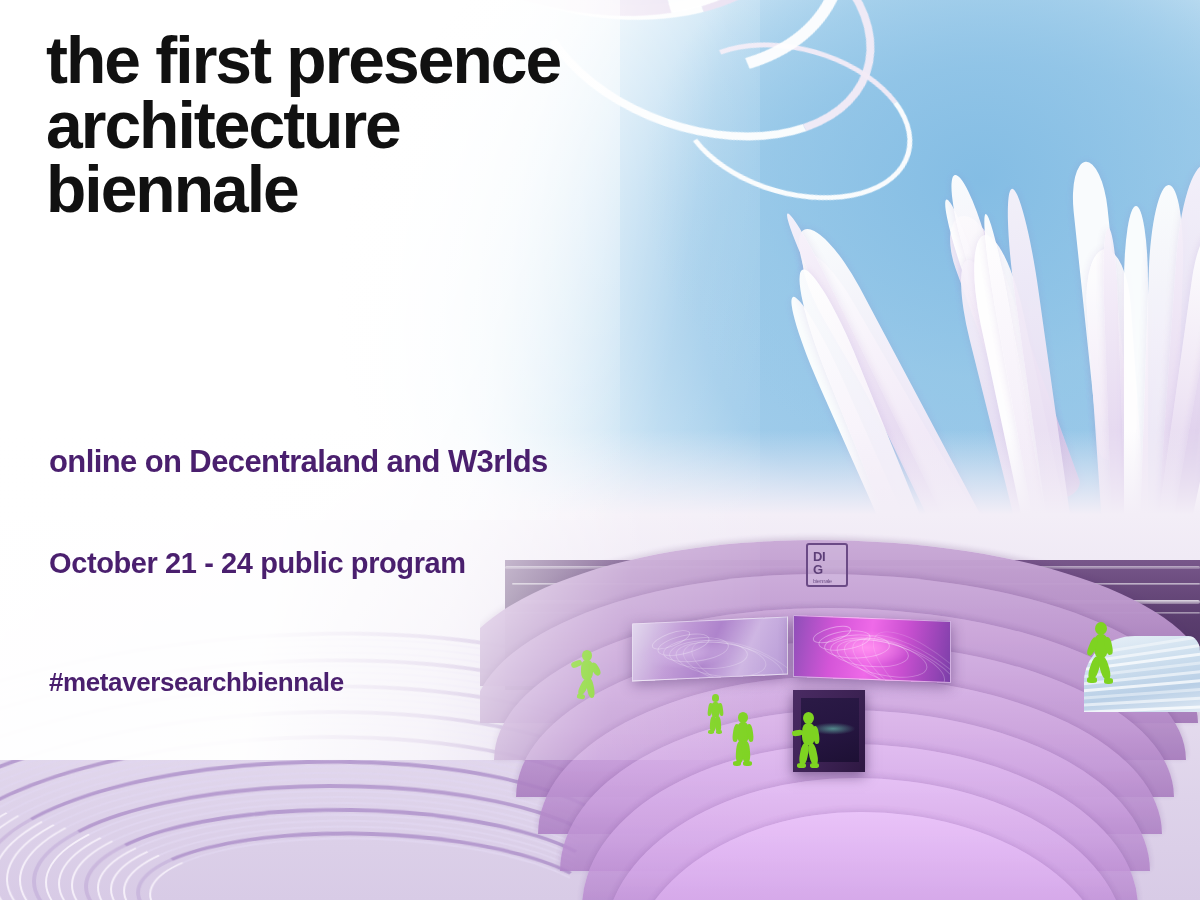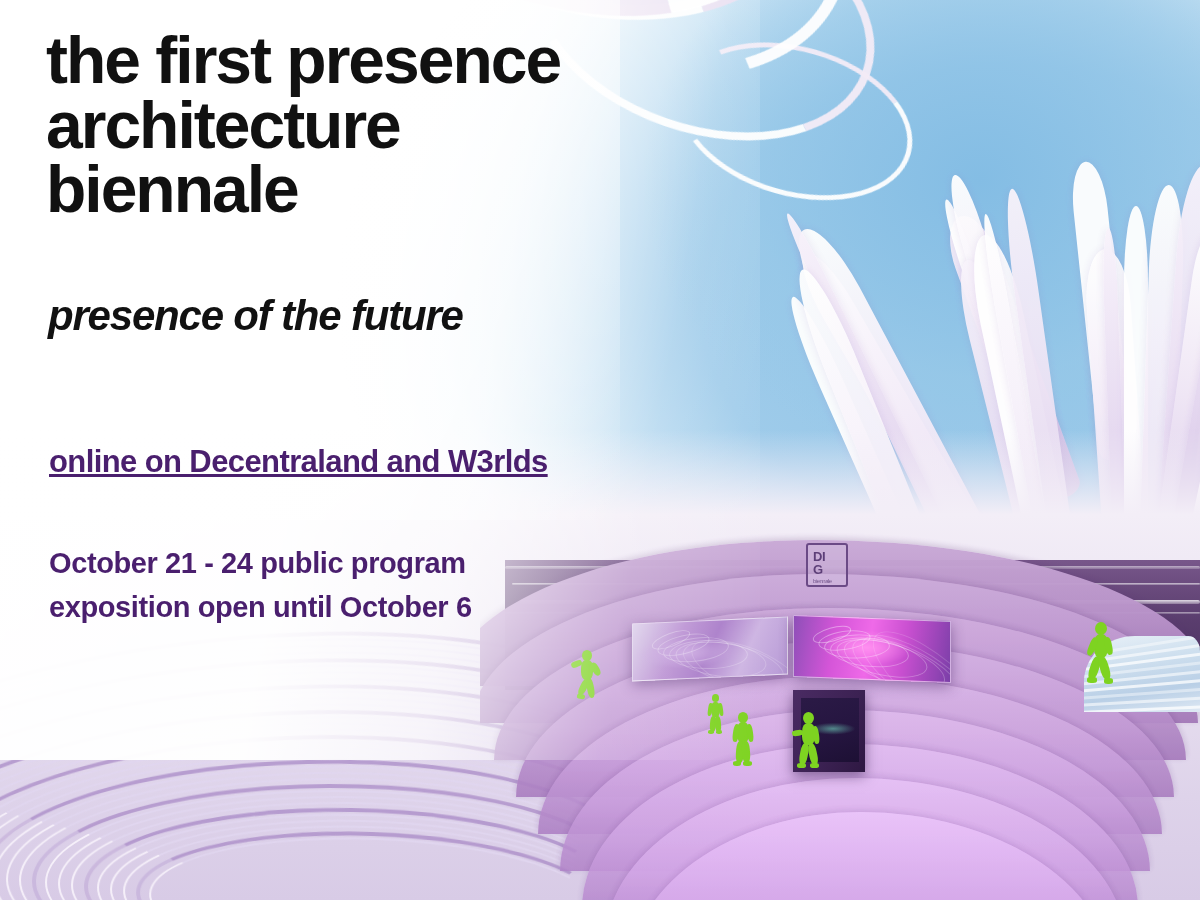--- a/index.html
+++ b/index.html
@@ -183,21 +183,20 @@
     font-weight:bold;
     font-style:italic;
     letter-spacing:-1.2px;
     color:#111111;
   }
   .platforms {
     position:absolute; left:49px; top:444px;
     font-size:31px; font-weight:bold;
     letter-spacing:-0.6px;
     color:#4a1f6e;
-    text-decoration:underline;
   }
   .dates {
     position:absolute; left:49px; top:541px;
     font-size:29px; font-weight:bold;
     letter-spacing:-0.4px;
     color:#4a1f6e;
     line-height:1.52;
   }
   .hashtag {
     position:absolute; left:49px; top:667px;
@@ -410,21 +409,20 @@
       </div>
     </div>
 
   <div class="haze"></div>
   <div class="haze-soft"></div>
 
   <div class="content">
     <div class="headline">the first presence
 architecture
 biennale</div>
-    <div class="subtitle">presence of the future</div>
     <div class="platforms">online on Decentraland and W3rlds</div>
     <div class="dates">
       <div>October 21 - 24 public program</div>
-      <div>exposition open until October 6</div>
-    </div>
+    </div>
+    <div class="hashtag">#metaversearchbiennale</div>
   </div>
 
 </div>
 
 </body></html>

